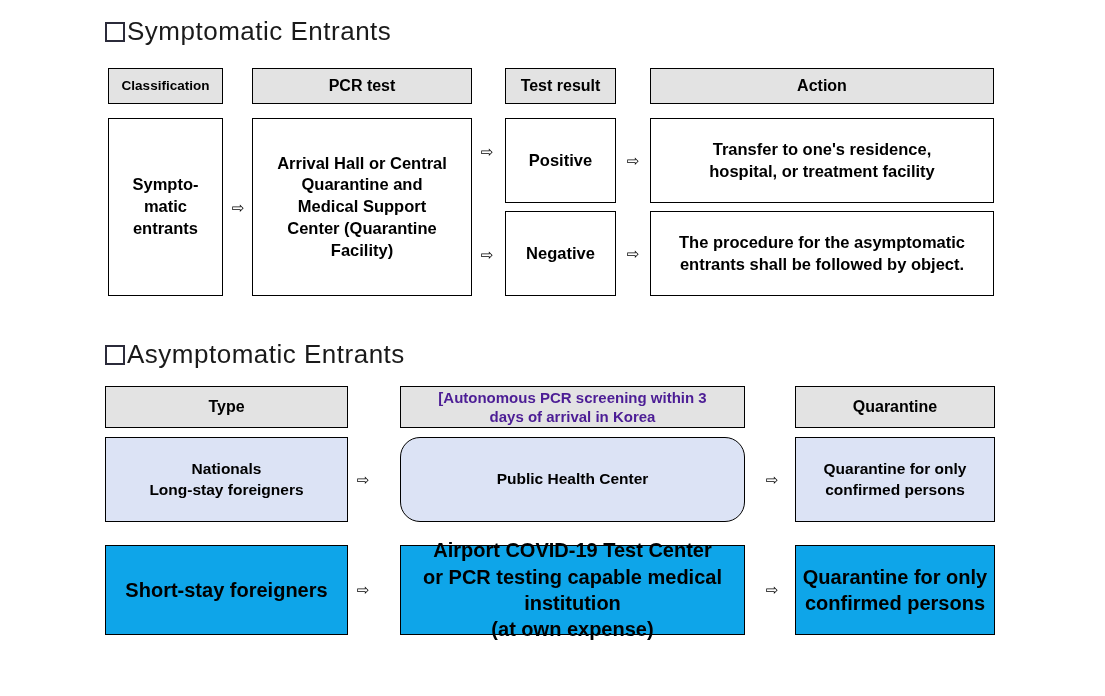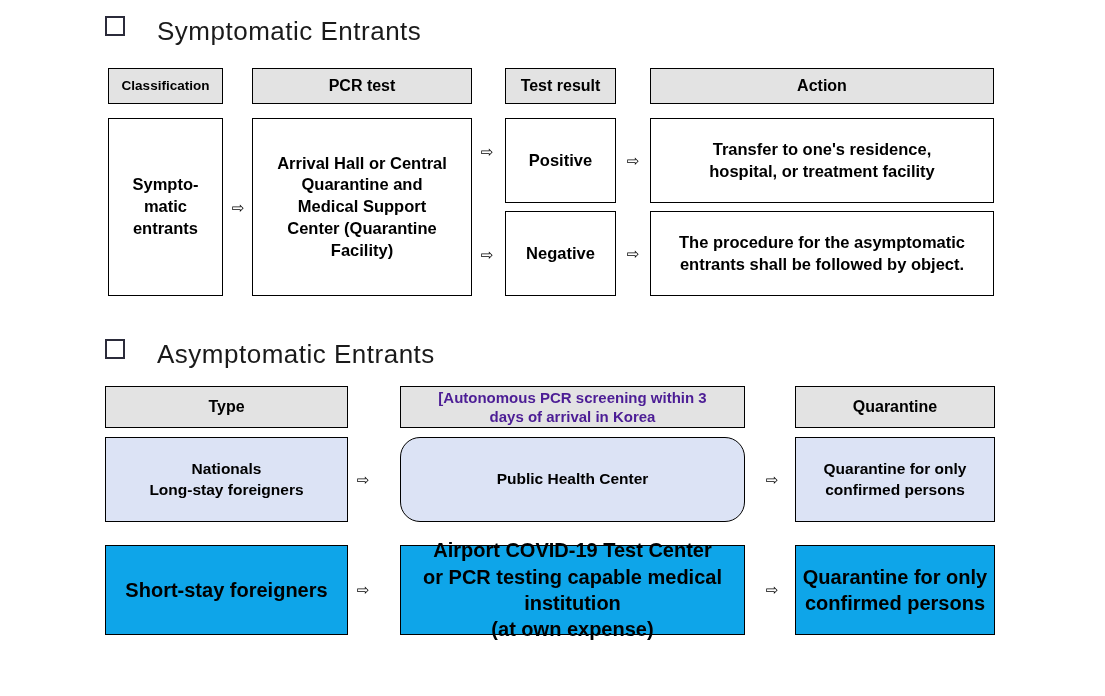--- a/index.html
+++ b/index.html
@@ -19,22 +19,22 @@
   .page {
     position: relative;
     width: 1105px;
     height: 696px;
   }
 
   
   .section-title {
     position: absolute;
     display: flex;
-    align-items: flex-start;
-    gap: 32px;
+    align-items: center;
+    gap: 2px;
     font-size: 26px;
     font-weight: 400;
     letter-spacing: 0.5px;
     color: #1a1a1a;
     white-space: nowrap;
   }
   .checkbox-glyph {
     width: 20px;
     height: 20px;
     border: 2px solid #2b2b3a;

